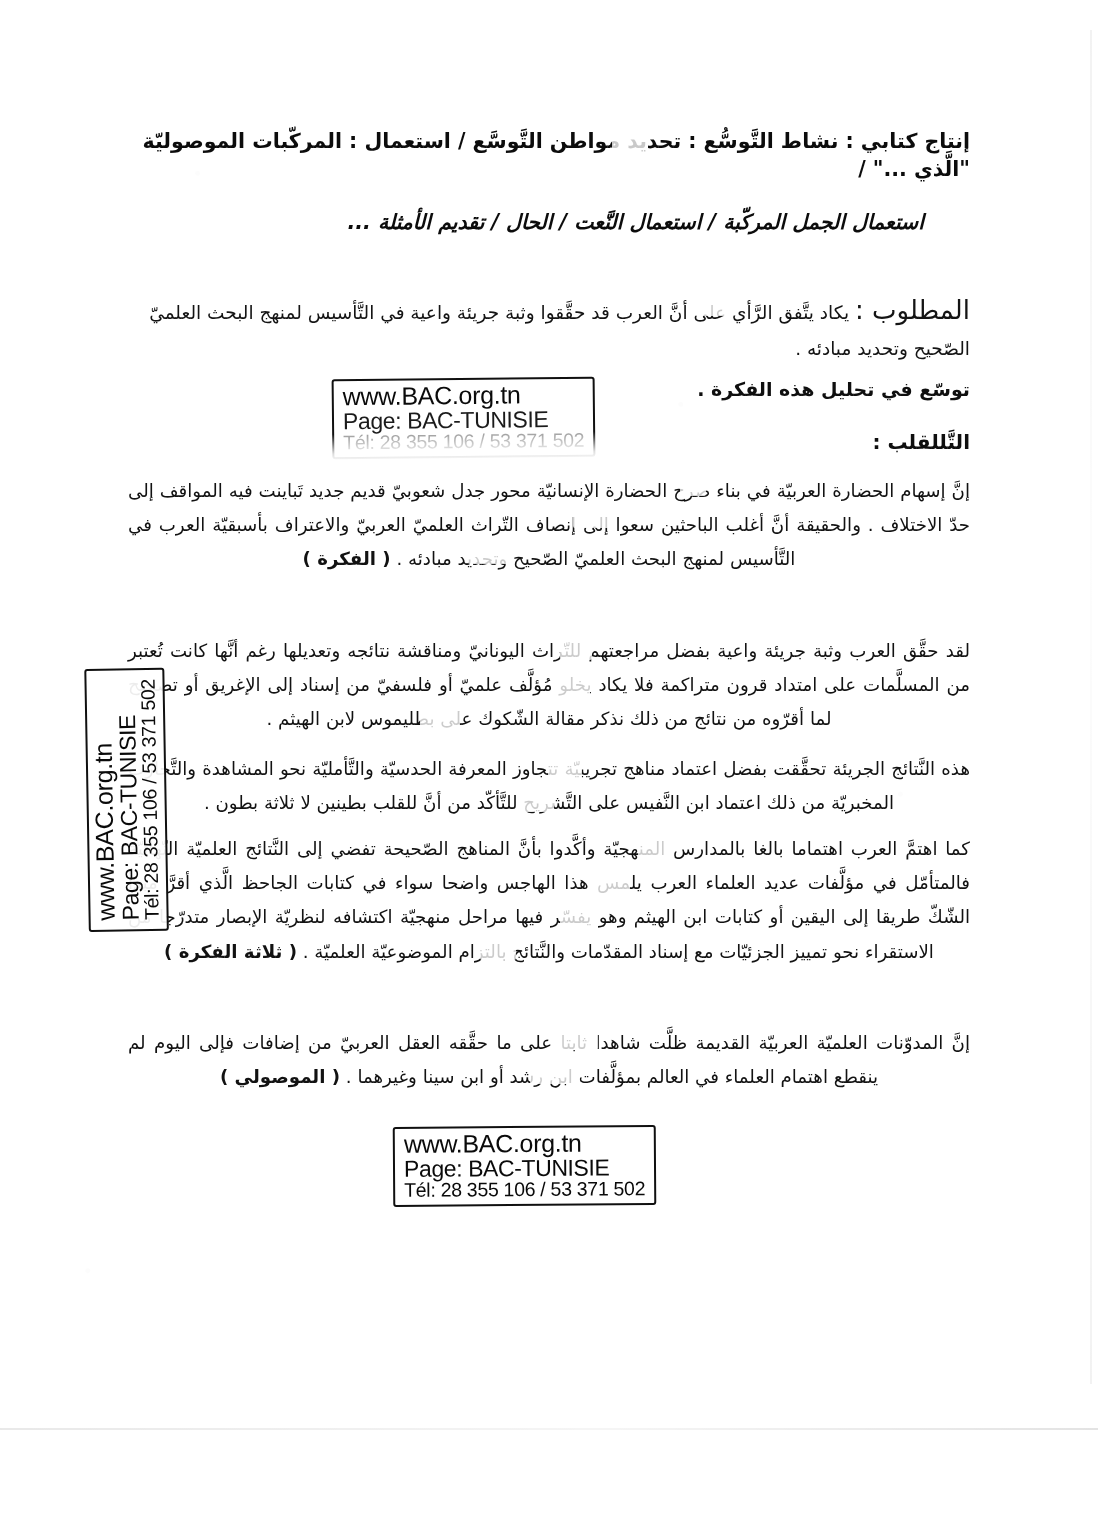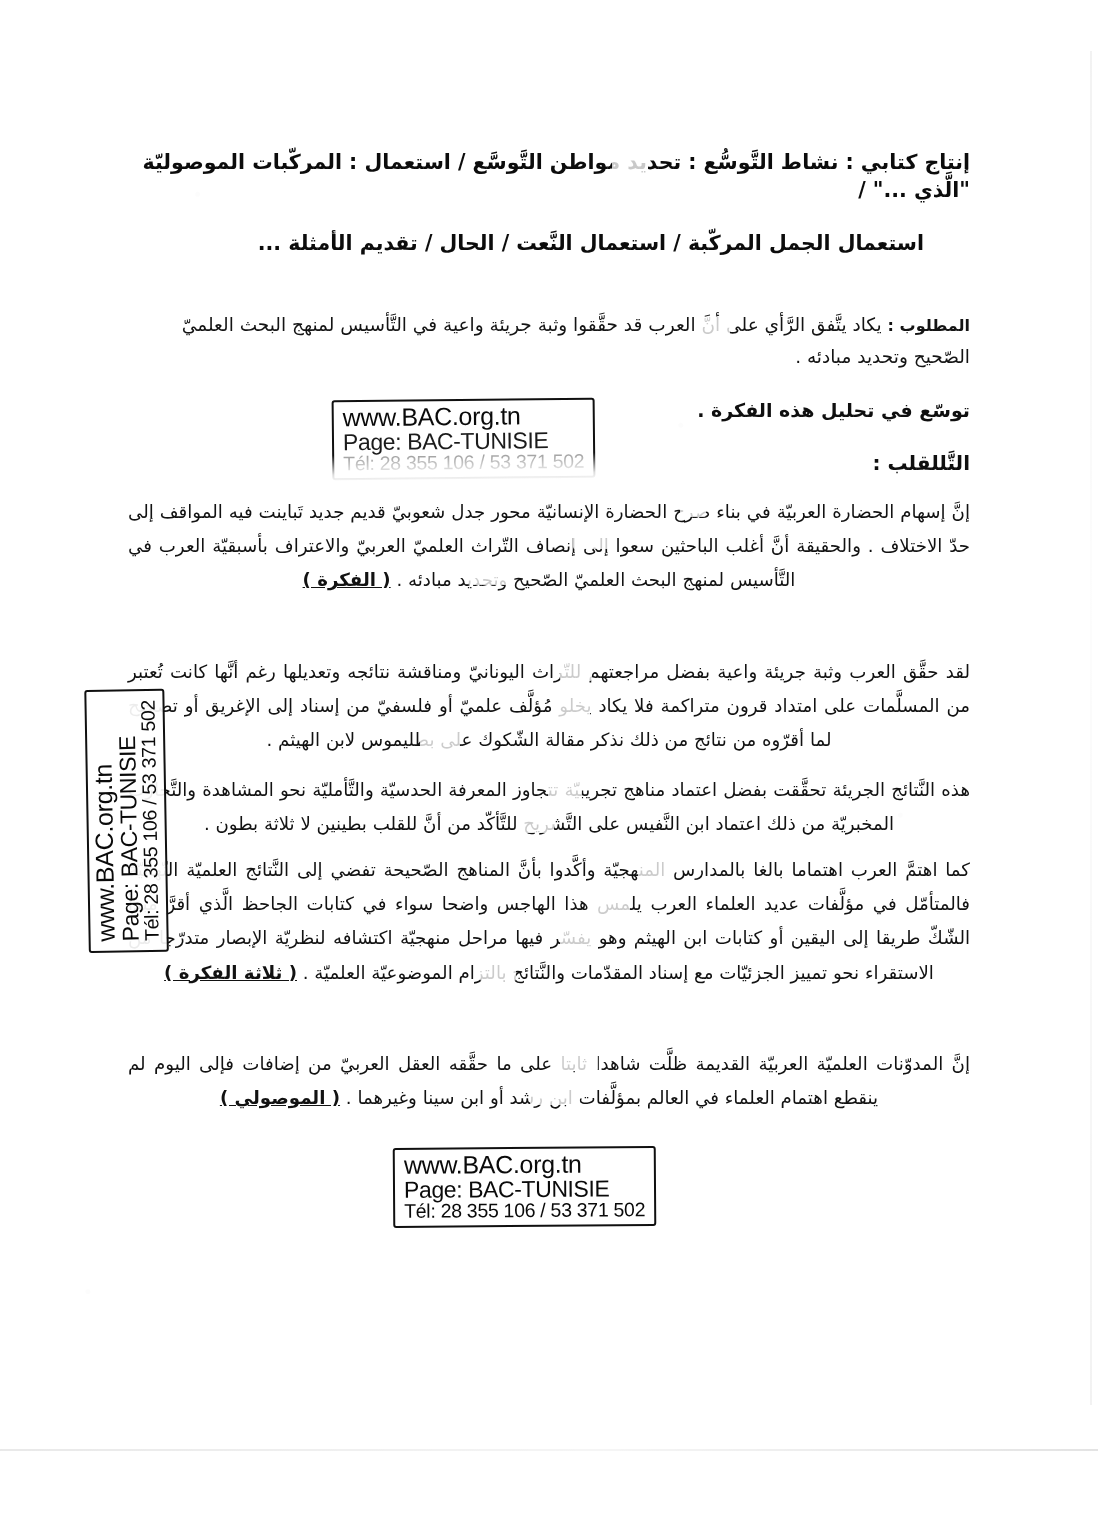--- a/index.html
+++ b/index.html
@@ -8,21 +8,20 @@
     background: #ffffff;
   }
   #page {
     position: relative;
     width: 1098px;
     height: 1444px;
     background: #f0abfc;
     overflow: hidden;
     font-family: "DejaVu Sans", "Liberation Sans", sans-serif;
     color: #111111;
-    margin-top: 21px;
   }
 
   
   #scan-tone {
     position: absolute;
     inset: 0;
     background:
       radial-gradient(circle at 18% 12%, rgba(0,0,0,0.012) 0 2px, transparent 3px),
       radial-gradient(circle at 62% 28%, rgba(0,0,0,0.010) 0 2px, transparent 3px),
       radial-gradient(circle at 35% 72%, rgba(0,0,0,0.012) 0 2px, transparent 3px),
@@ -61,36 +60,37 @@
   .header-line {
     font-weight: bold;
     font-size: 20.5px;
     line-height: 1.35;
     letter-spacing: -0.2px;
     color: #0c0c0c;
   }
   #header-line-2 {
     margin-top: 26px;
     margin-right: 46px;
+    font-style: italic;
   }
 
   
   #matlub-block {
     position: absolute;
     top: 288px;
     right: 128px;
     left: 128px;
     text-align: right;
     font-size: 18.5px;
     line-height: 1.72;
     color: #141414;
   }
   #matlub-block .lead {
-    font-weight: bold;
-    font-size: 16px;
+    font-weight: normal;
+    font-size: 26px;
   }
 
   #expand-line {
     position: absolute;
     top: 378px;
     right: 128px;
     left: 112px;
     text-align: right;
     font-weight: bold;
     font-size: 19px;
@@ -114,21 +114,20 @@
     left: 128px;
     text-align: justify;
     text-align-last: center;
     font-size: 18.2px;
     line-height: 1.88;
     color: #121212;
   }
   .para .tag {
     font-weight: bold;
     white-space: nowrap;
-    text-decoration: underline;
   }
   #para-idea    { top: 474px; }
   #para-dev-1   { top: 634px; }
   #para-dev-2   { top: 752px; }
   #para-dev-3   { top: 832px; }
   #para-concl   { top: 1026px; }
 
   
   .fade-patch {
     position: absolute;

